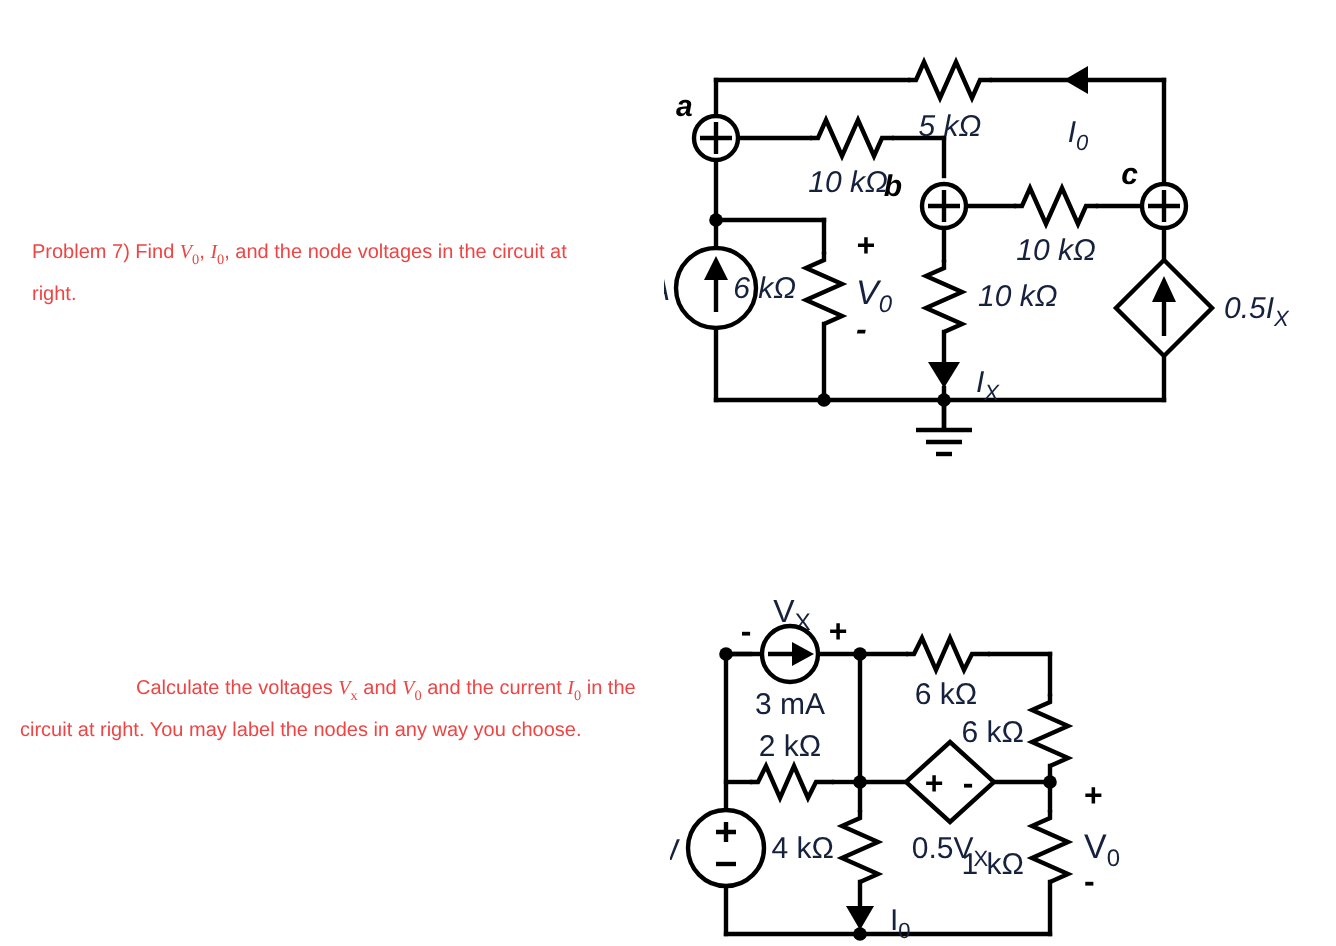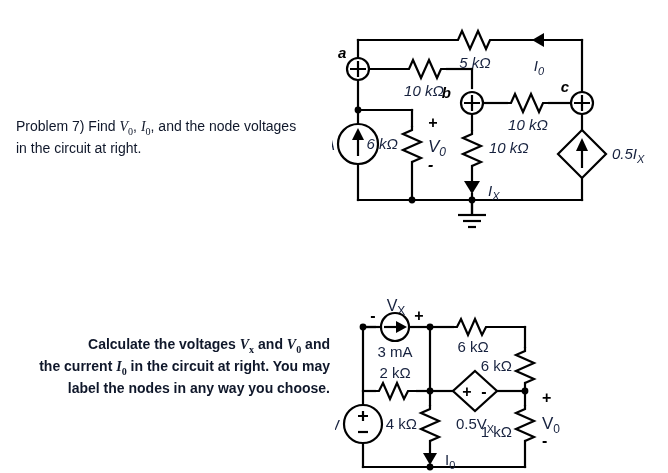--- a/index.html
+++ b/index.html
@@ -11,36 +11,34 @@
     width: 668px;
     height: 473px;
     position: relative;
     overflow: hidden;
     font-family: "Liberation Sans", sans-serif;
     color: #1a1a2e;
   }
   .problem-text {
     position: absolute;
     font-family: "Liberation Sans", sans-serif;
-    font-size: 14px;
+    font-size: 10px;
     line-height: 17px;
-    color: #0f172a;
+    color: #ef4444;
   }
   #problem1-text {
     left: 16px;
     top: 118px;
     width: 290px;
     text-align: left;
   }
   #problem2-text {
     left: 10px;
     top: 336px;
     width: 320px;
-    text-align: right;
-    font-weight: bold;
   }
   .mathvar {
     font-family: "Liberation Serif", serif;
     font-style: italic;
   }
   .mathvar sub {
     font-style: normal;
     font-size: 0.72em;
   }
   .circuit {

